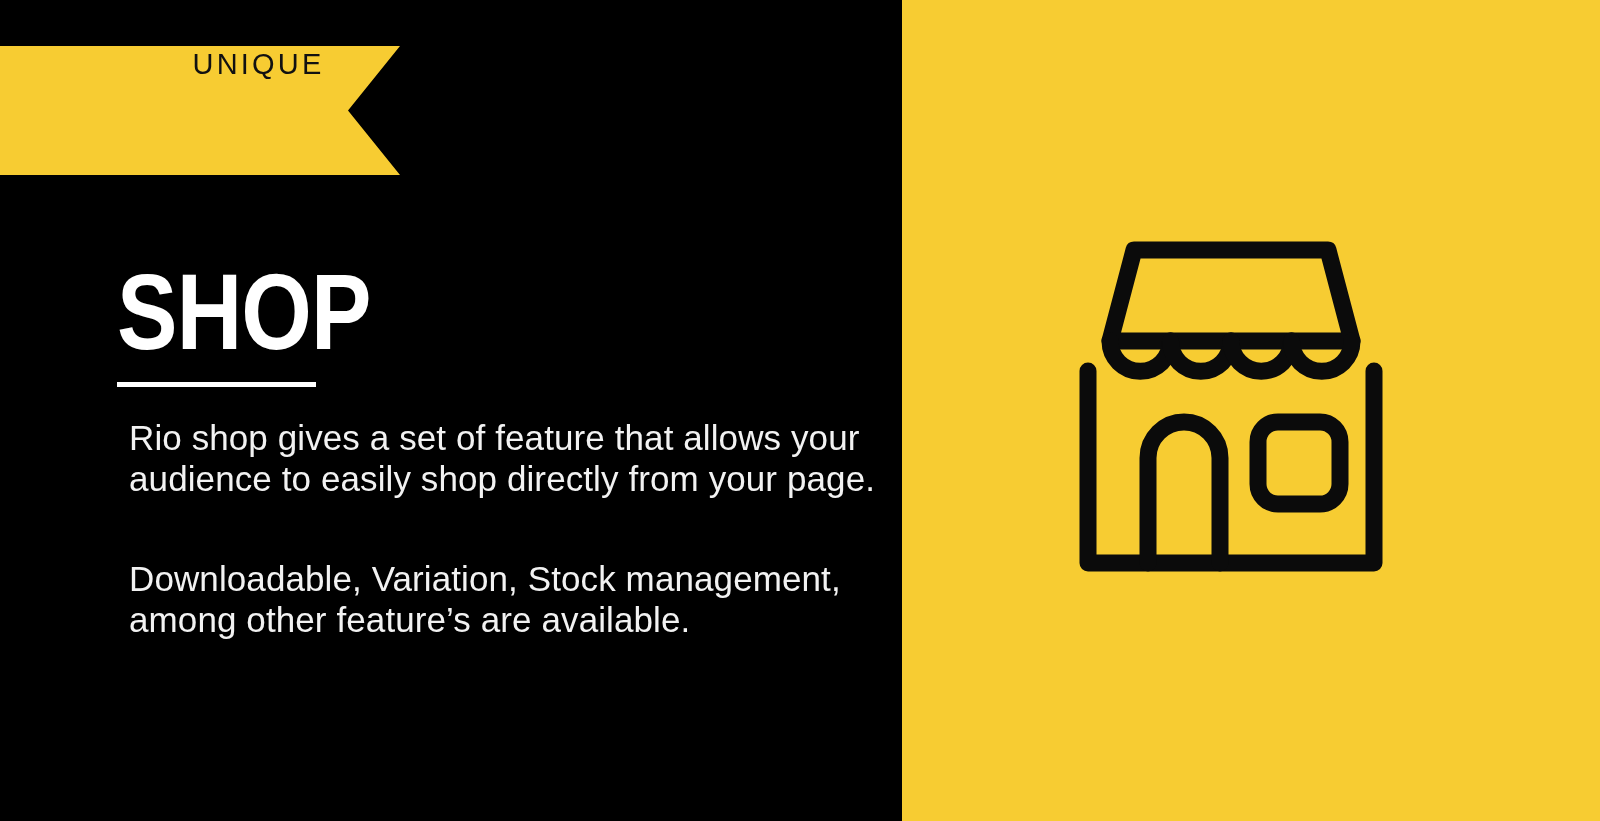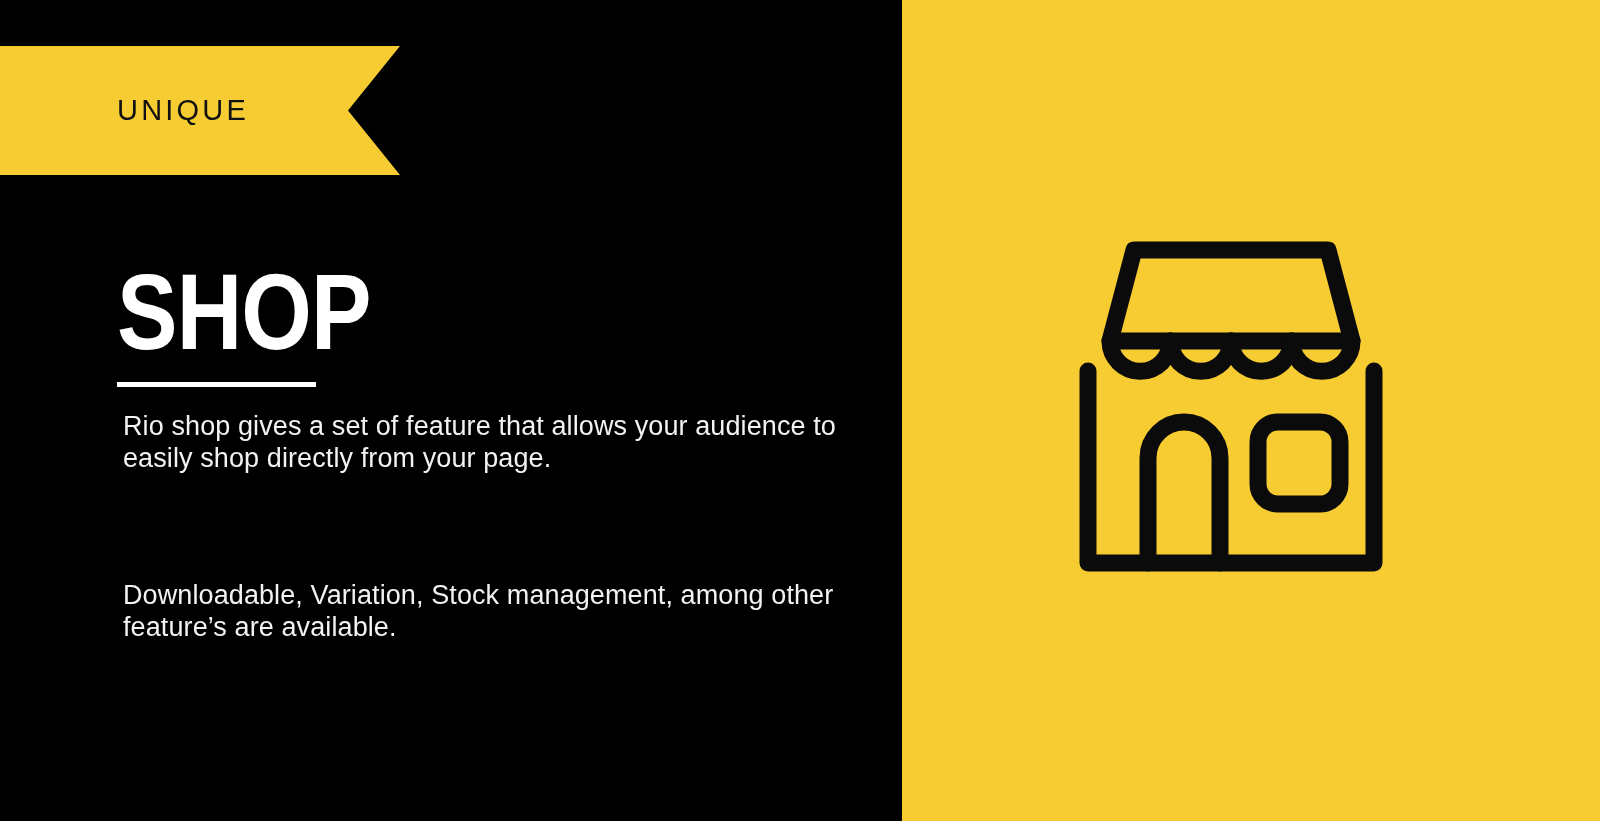--- a/index.html
+++ b/index.html
@@ -45,21 +45,21 @@
     left: 0;
     top: 46px;
     width: 400px;
     height: 129px;
     background: #F7CC32;
     -webkit-clip-path: polygon(0 0, 100% 0, 87% 50%, 100% 100%, 0 100%);
     clip-path: polygon(0 0, 100% 0, 87% 50%, 100% 100%, 0 100%);
     box-sizing: border-box;
     padding-left: 117px;
     display: flex;
-    flex-direction: column;
+    flex-direction: row;
     justify-content: center;
   }
   .ribbon-line {
     color: #111111;
     font-size: 29px;
     font-weight: 400;
     letter-spacing: 3.2px;
     line-height: 1.28;
     white-space: nowrap;
   }
@@ -89,25 +89,25 @@
     height: 5px;
     background: #FFFFFF;
   }
 
   .body-copy {
     position: absolute;
     left: 117px;
     width: 780px;
   }
   .body-copy.p1 { top: 405px; }
-  .body-copy.p2 { top: 574px; }
+  .body-copy.p2 { top: 546px; }
   .body-copy p {
-    margin: 6px;
+    margin: 12px;
     color: #F2F2F2;
-    font-size: 27px;
+    font-size: 35px;
     font-weight: 400;
     line-height: 1.18;
     letter-spacing: 0.1px;
   }
 
   
   .shop-icon {
     position: absolute;
     left: 1036px;
     top: 228px;

